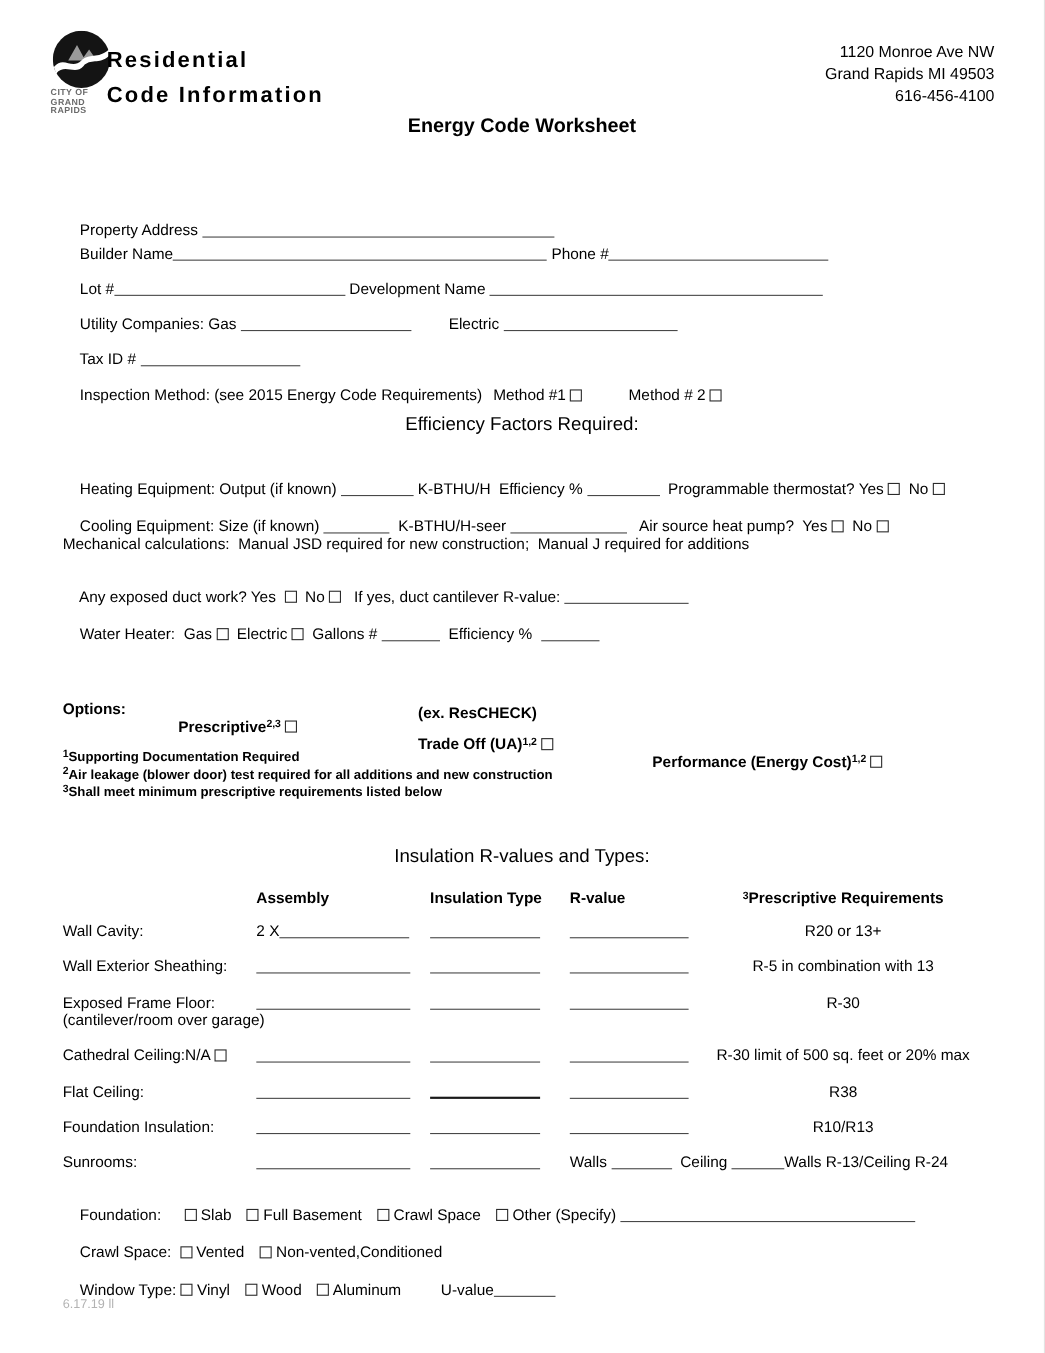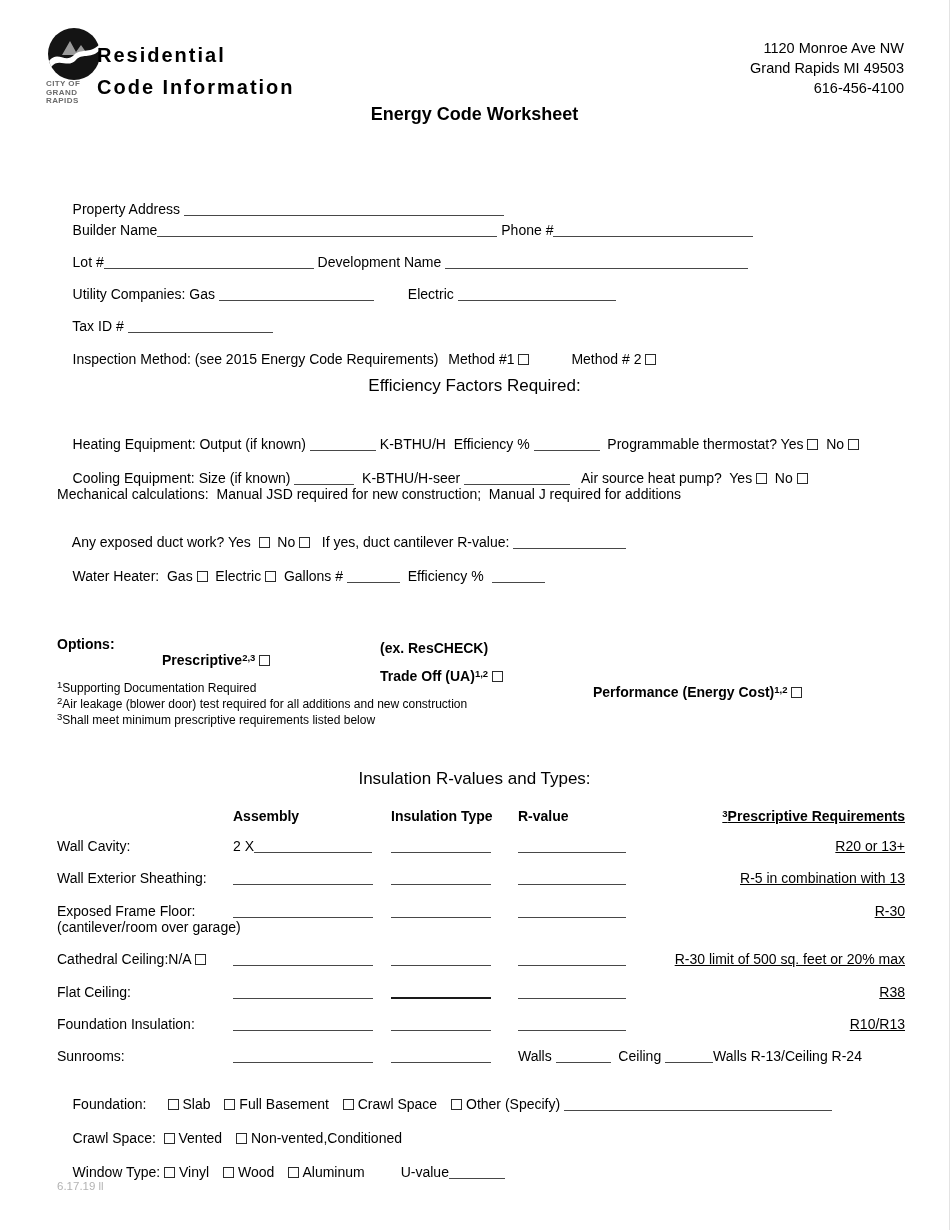--- a/index.html
+++ b/index.html
@@ -21,29 +21,29 @@
   
   .fline { position:absolute; left:57px; white-space:pre; font-size:14px; line-height:16px; }
   .bl { display:inline-block; border-bottom:1.2px solid #484848; height:13px; vertical-align:-2px; }
   .bl.thick { border-bottom-width:2.2px; border-bottom-color:#1a1a1a; }
   .cb { display:inline-block; width:11px; height:11px; border:1.3px solid #2b2b2b;
         vertical-align:-1px; background:#fff; }
   .shead { position:absolute; left:0; width:100%; text-align:center; font-size:17px; font-weight:normal; }
   sup { font-size:9.5px; vertical-align:4px; line-height:0; letter-spacing:0; }
 
   .opt { font-weight:bold; }
-  .fnote { position:absolute; left:57px; font-size:12px; font-weight:normal; line-height:16px; white-space:pre; }
+  .fnote { position:absolute; left:57px; font-size:12px; font-weight:bold; line-height:16px; white-space:pre; }
 
   
   .irow { position:absolute; left:57px; width:848px; display:flex; align-items:baseline; white-space:pre; }
   .ic1 { width:176px; flex:none; }
   .ic2 { width:145px; flex:none; margin-right:13px; }
   .ic3 { width:105px; flex:none; margin-right:22px; }
   .ic4 { width:110px; flex:none; }
-  .ic5 { flex:1; text-align:right;text-decoration:underline; }
+  .ic5 { flex:1; text-align:center; }
   .ihead { font-weight:bold; }
   .sublabel { position:absolute; left:57px; font-size:14px; }
   .sunseg { flex:1; white-space:pre; }
 
   .footer-note { position:absolute; left:57px; top:1180px; color:#b3b3b3; font-size:11.5px; }
 </style>
 </head>
 <body>
 
 <div class="page">

